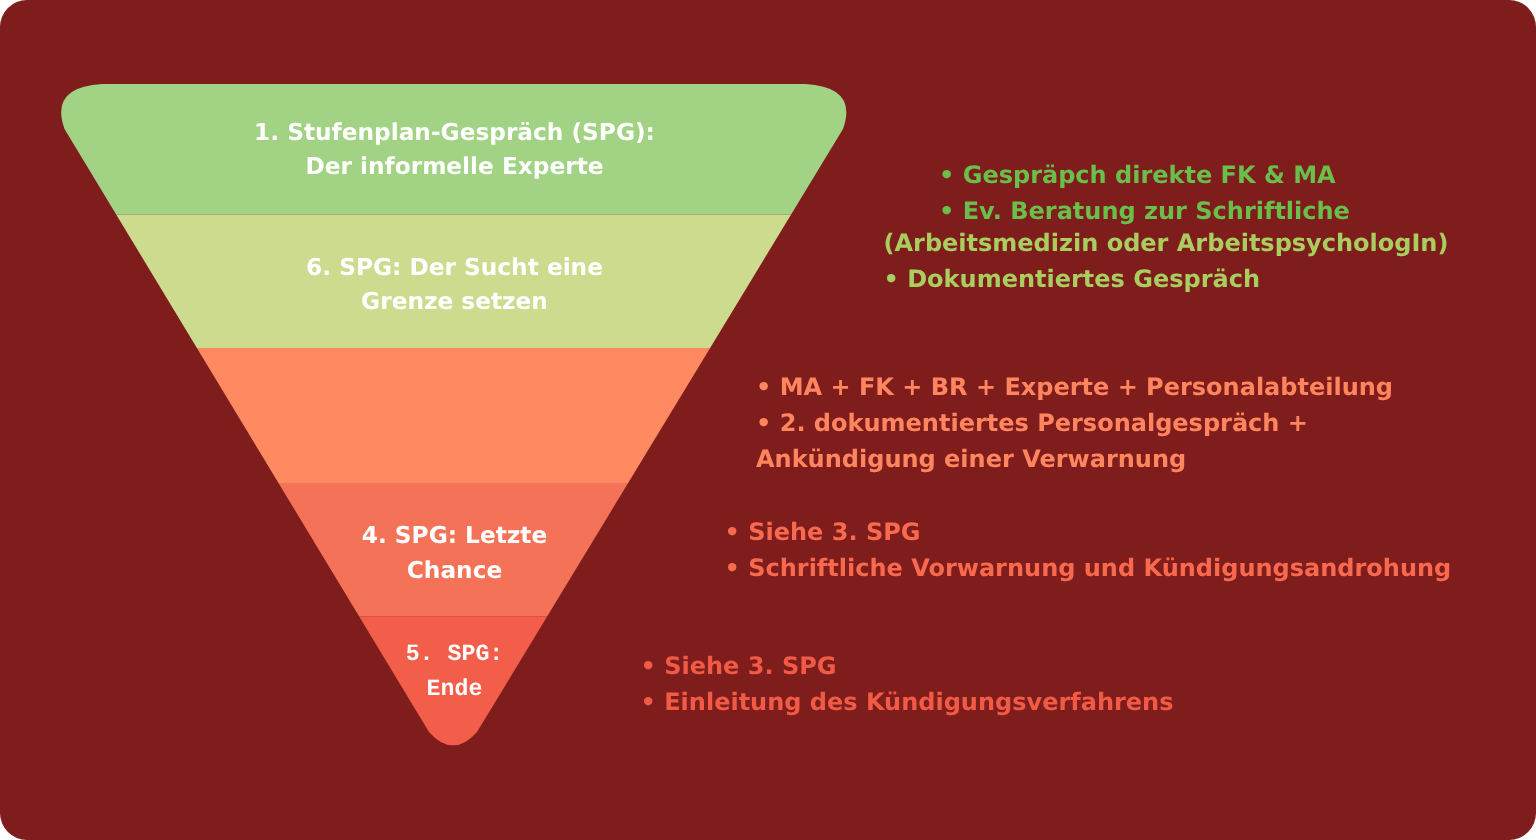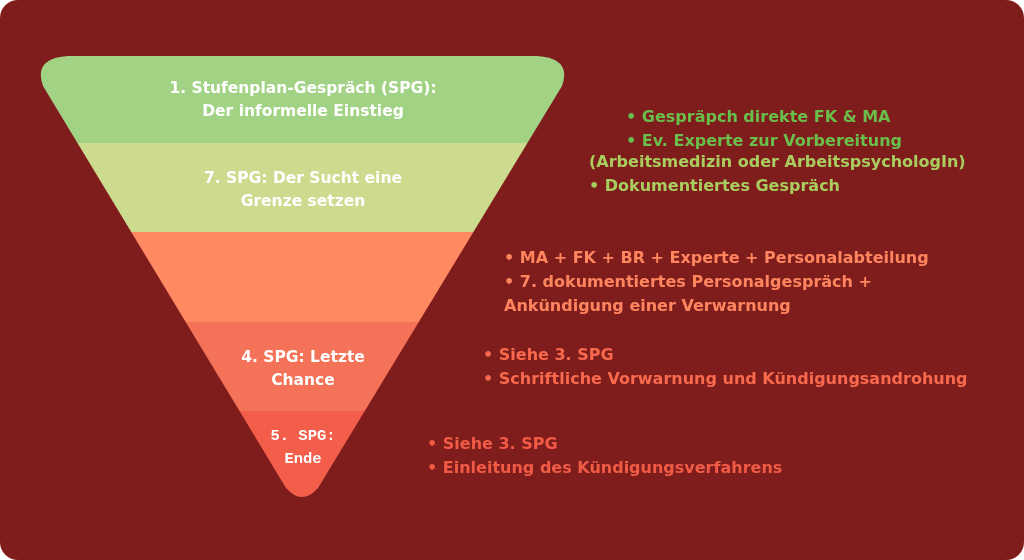--- a/index.html
+++ b/index.html
@@ -24,46 +24,46 @@
       <rect x="0" y="40" width="1024" height="103" fill="#a2d284"></rect>
       <rect x="0" y="143" width="1024" height="89" fill="#ccdb8d"></rect>
       <rect x="0" y="232" width="1024" height="90" fill="#ff8a62"></rect>
       <rect x="0" y="322" width="1024" height="89" fill="#f47257"></rect>
       <rect x="0" y="411" width="1024" height="100" fill="#f35e4a"></rect>
     </g>
   </svg>
 
   <div class="layer-label" style="left:303px; top:77px;">
     <div>1. Stufenplan-Gespräch (SPG):</div>
-    <div>Der informelle Einstieg</div>
+    <div>Der informelle Experte</div>
   </div>
   <div class="layer-label" style="left:303px; top:167px;">
-    <div>7. SPG: Der Sucht eine</div>
+    <div>6. SPG: Der Sucht eine</div>
     <div>Grenze setzen</div>
   </div>
   <div class="layer-label" style="left:303px; top:346px;">
     <div>4. SPG: Letzte</div>
     <div>Chance</div>
   </div>
   <div class="layer-label" style="left:303px; top:425px;font-family:Liberation Mono, monospace;">
     <div>5. SPG:</div>
     <div>Ende</div>
   </div>
 
   <div class="notes" style="left:626px; top:74px; color:#6abf4b;margin-top:31px;">
     <div>• Gespräpch direkte FK &amp; MA</div>
-    <div>• Ev. Experte zur Vorbereitung</div>
+    <div>• Ev. Beratung zur Schriftliche</div>
   </div>
   <div class="notes" style="left:589px; top:150px; color:#a9cd5e;">
     <div>(Arbeitsmedizin oder ArbeitspsychologIn)</div>
     <div>• Dokumentiertes Gespräch</div>
   </div>
   <div class="notes" style="left:504px; top:246px; color:#ff855f;">
     <div>• MA + FK + BR + Experte + Personalabteilung</div>
-    <div>• 7. dokumentiertes Personalgespräch +</div>
+    <div>• 2. dokumentiertes Personalgespräch +</div>
     <div>Ankündigung einer Verwarnung</div>
   </div>
   <div class="notes" style="left:483px; top:343px; color:#f9694d;">
     <div>• Siehe 3. SPG</div>
     <div>• Schriftliche Vorwarnung und Kündigungsandrohung</div>
   </div>
   <div class="notes" style="left:427px; top:432px; color:#f15b46;">
     <div>• Siehe 3. SPG</div>
     <div>• Einleitung des Kündigungsverfahrens</div>
   </div>

